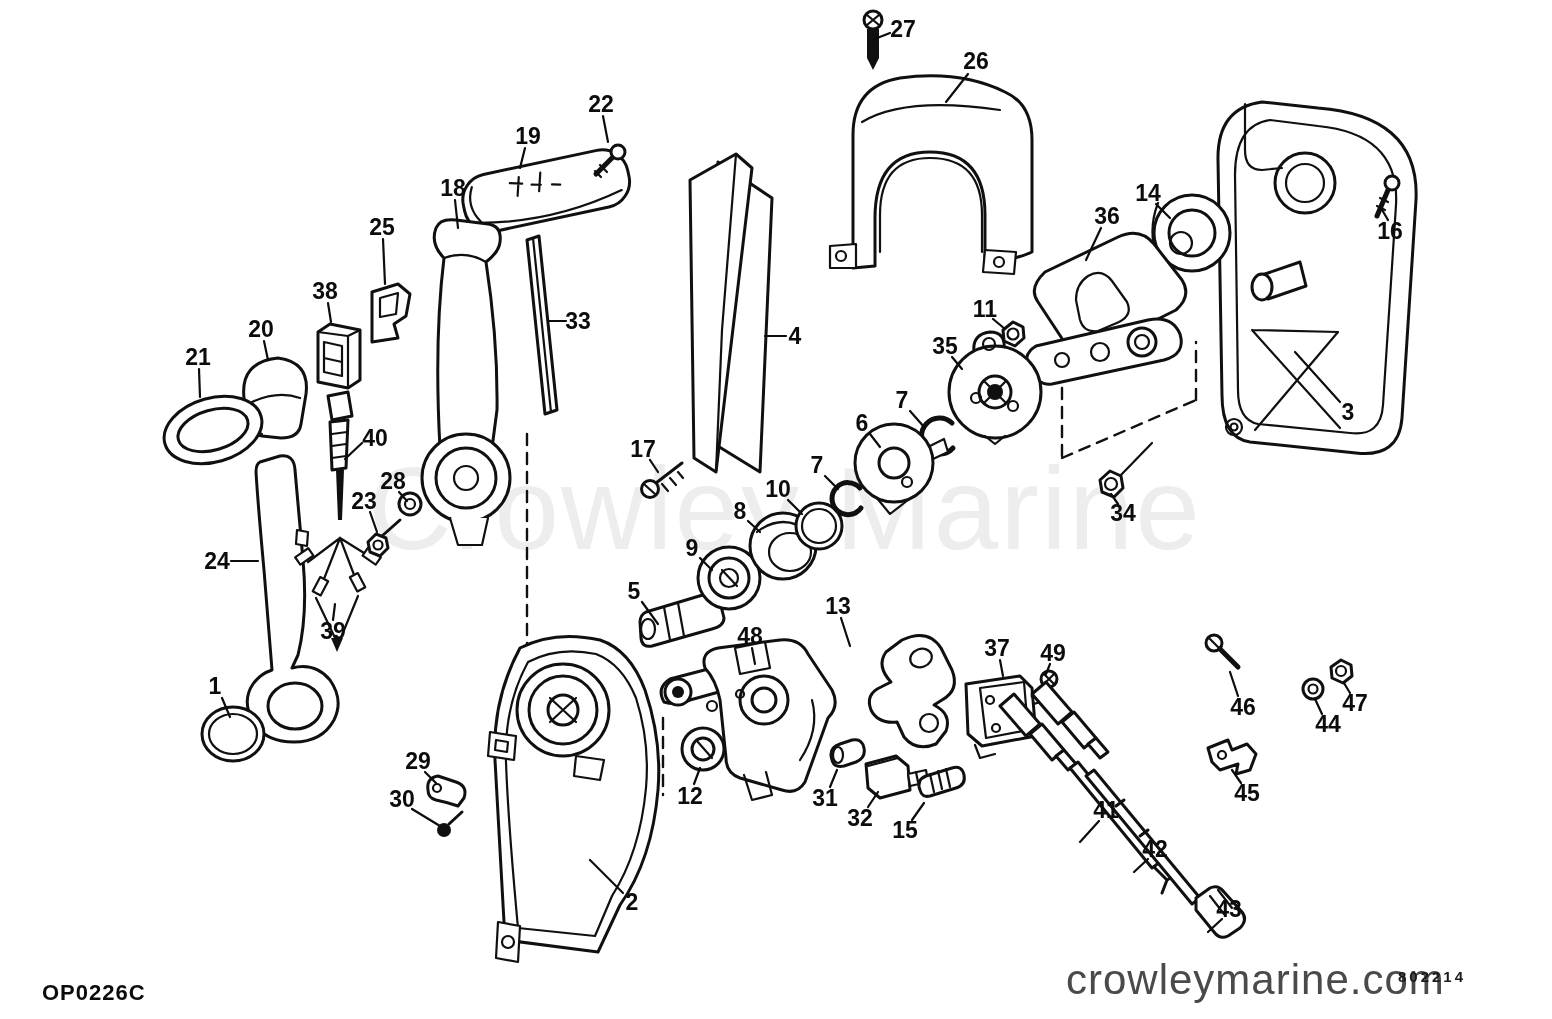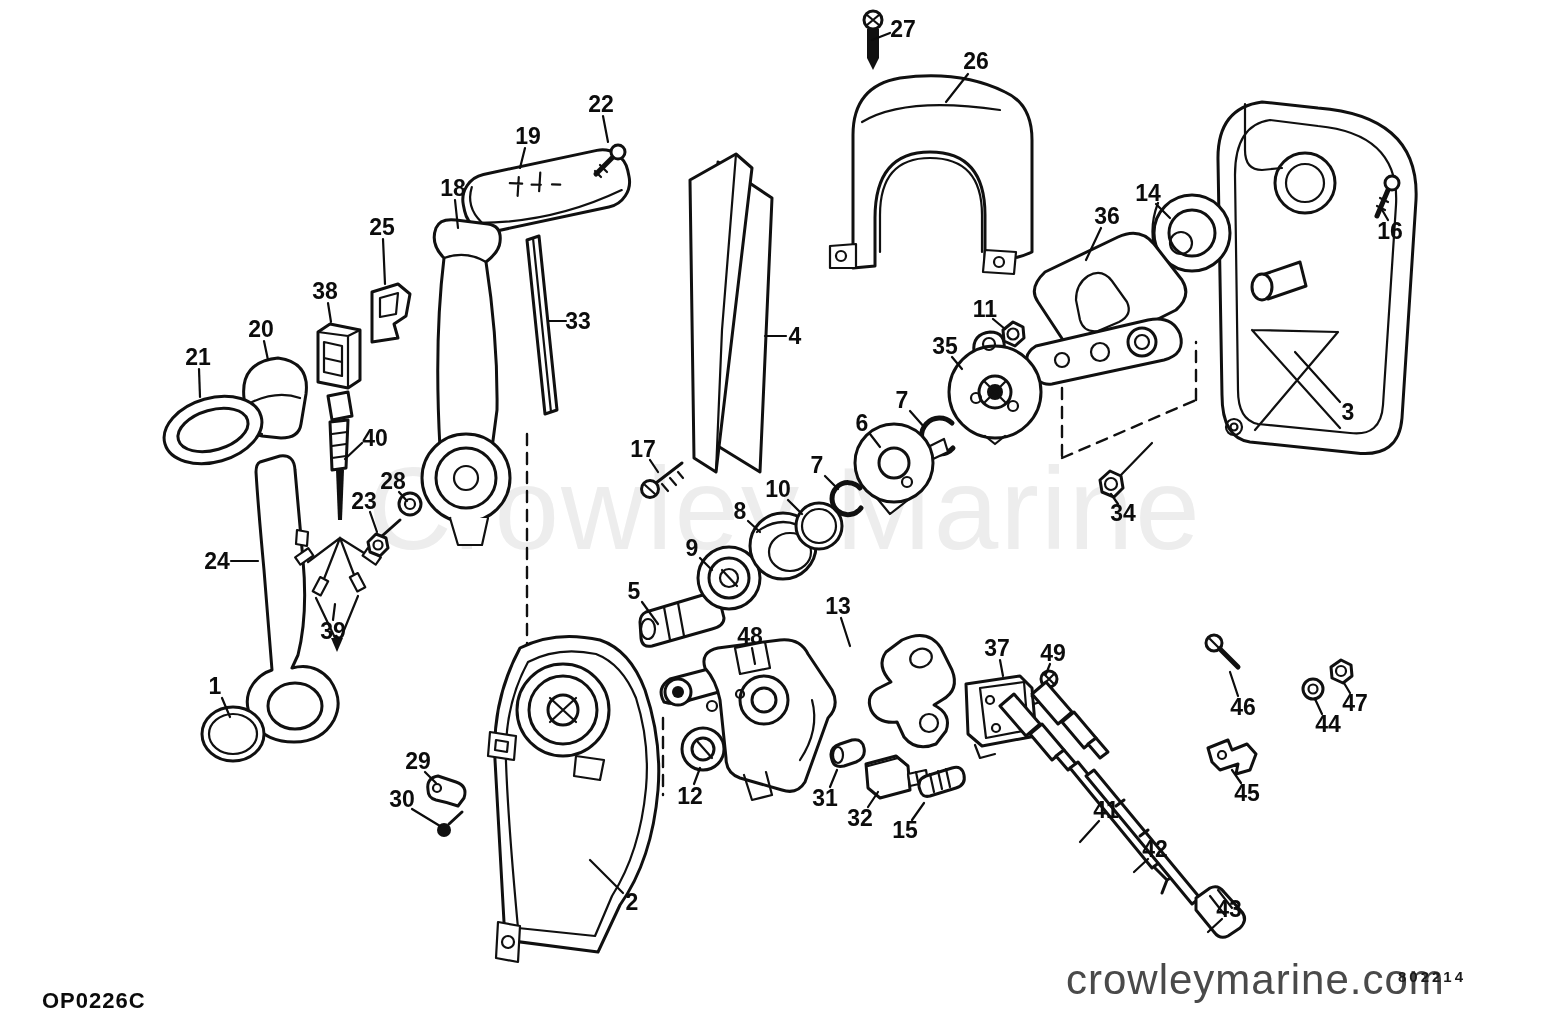--- a/index.html
+++ b/index.html
@@ -3,21 +3,21 @@
 <meta charset="utf-8">
 <style>
   html,body{margin:0;padding:0;background:#ffffff;}
   .stage{position:relative;width:1552px;height:1019px;background:#ffffff;overflow:hidden;
          font-family:"Liberation Sans",sans-serif;}
   .watermark{position:absolute;left:368px;top:442px;font-size:116px;font-weight:400;
              letter-spacing:2px;color:#ededed;white-space:nowrap;user-select:none;}
   .siteText{position:absolute;left:1066px;top:956px;font-size:42px;font-weight:400;
             color:#4a4a4a;letter-spacing:1px;white-space:nowrap;}
   .drawCode{position:absolute;left:42px;top:980px;font-size:22px;font-weight:700;
-            color:#0b0b0b;letter-spacing:1px;margin-top:8px;}
+            color:#0b0b0b;letter-spacing:1px;}
   .stamp{position:absolute;left:1398px;top:968px;font-size:15px;font-weight:700;
          color:#1a1a1a;letter-spacing:3px;}
   svg#art{position:absolute;left:0;top:0;}
   #art path,#art circle,#art ellipse,#art rect,#art line,#art polyline,#art polygon{
       stroke:#101010;fill:none;stroke-width:3;stroke-linejoin:round;stroke-linecap:round;}
   #art .f{fill:#ffffff;}
   #art .dk{fill:#101010;stroke:none;}
   #art .thin{stroke-width:2.2;}
   #art .thick{stroke-width:5;}
   #art .dash{stroke-width:2.4;stroke-dasharray:11 8;}

